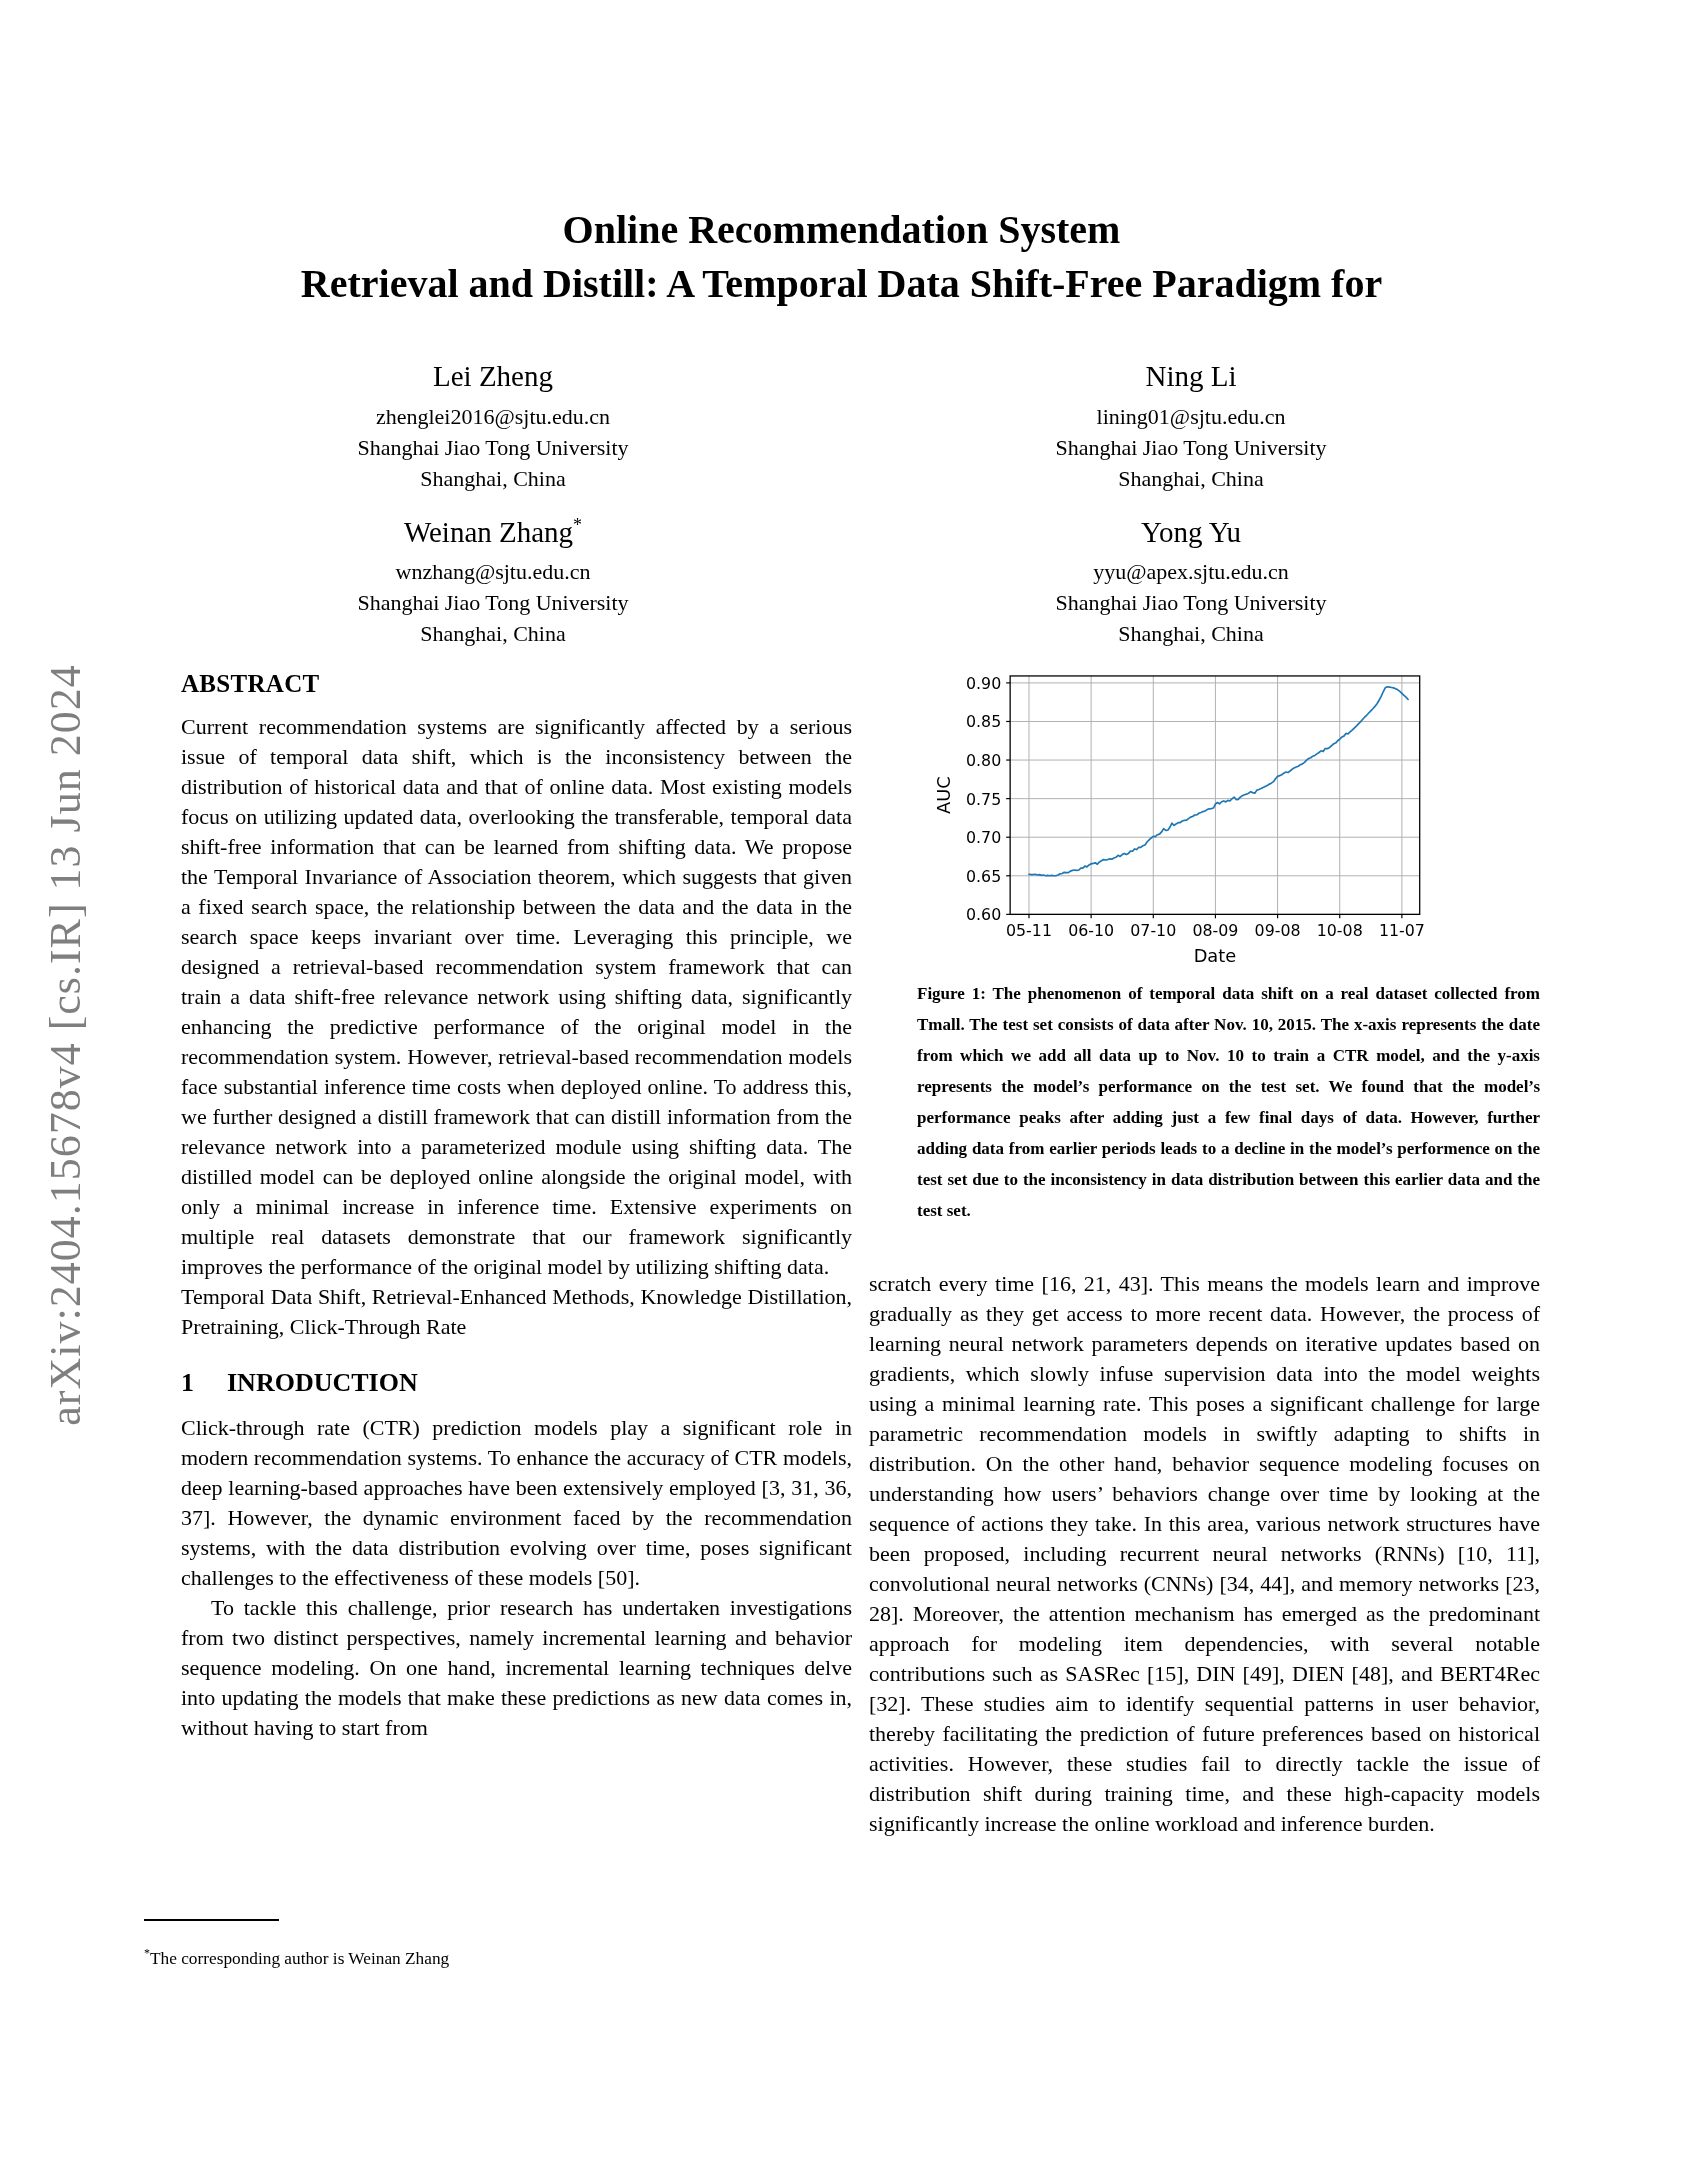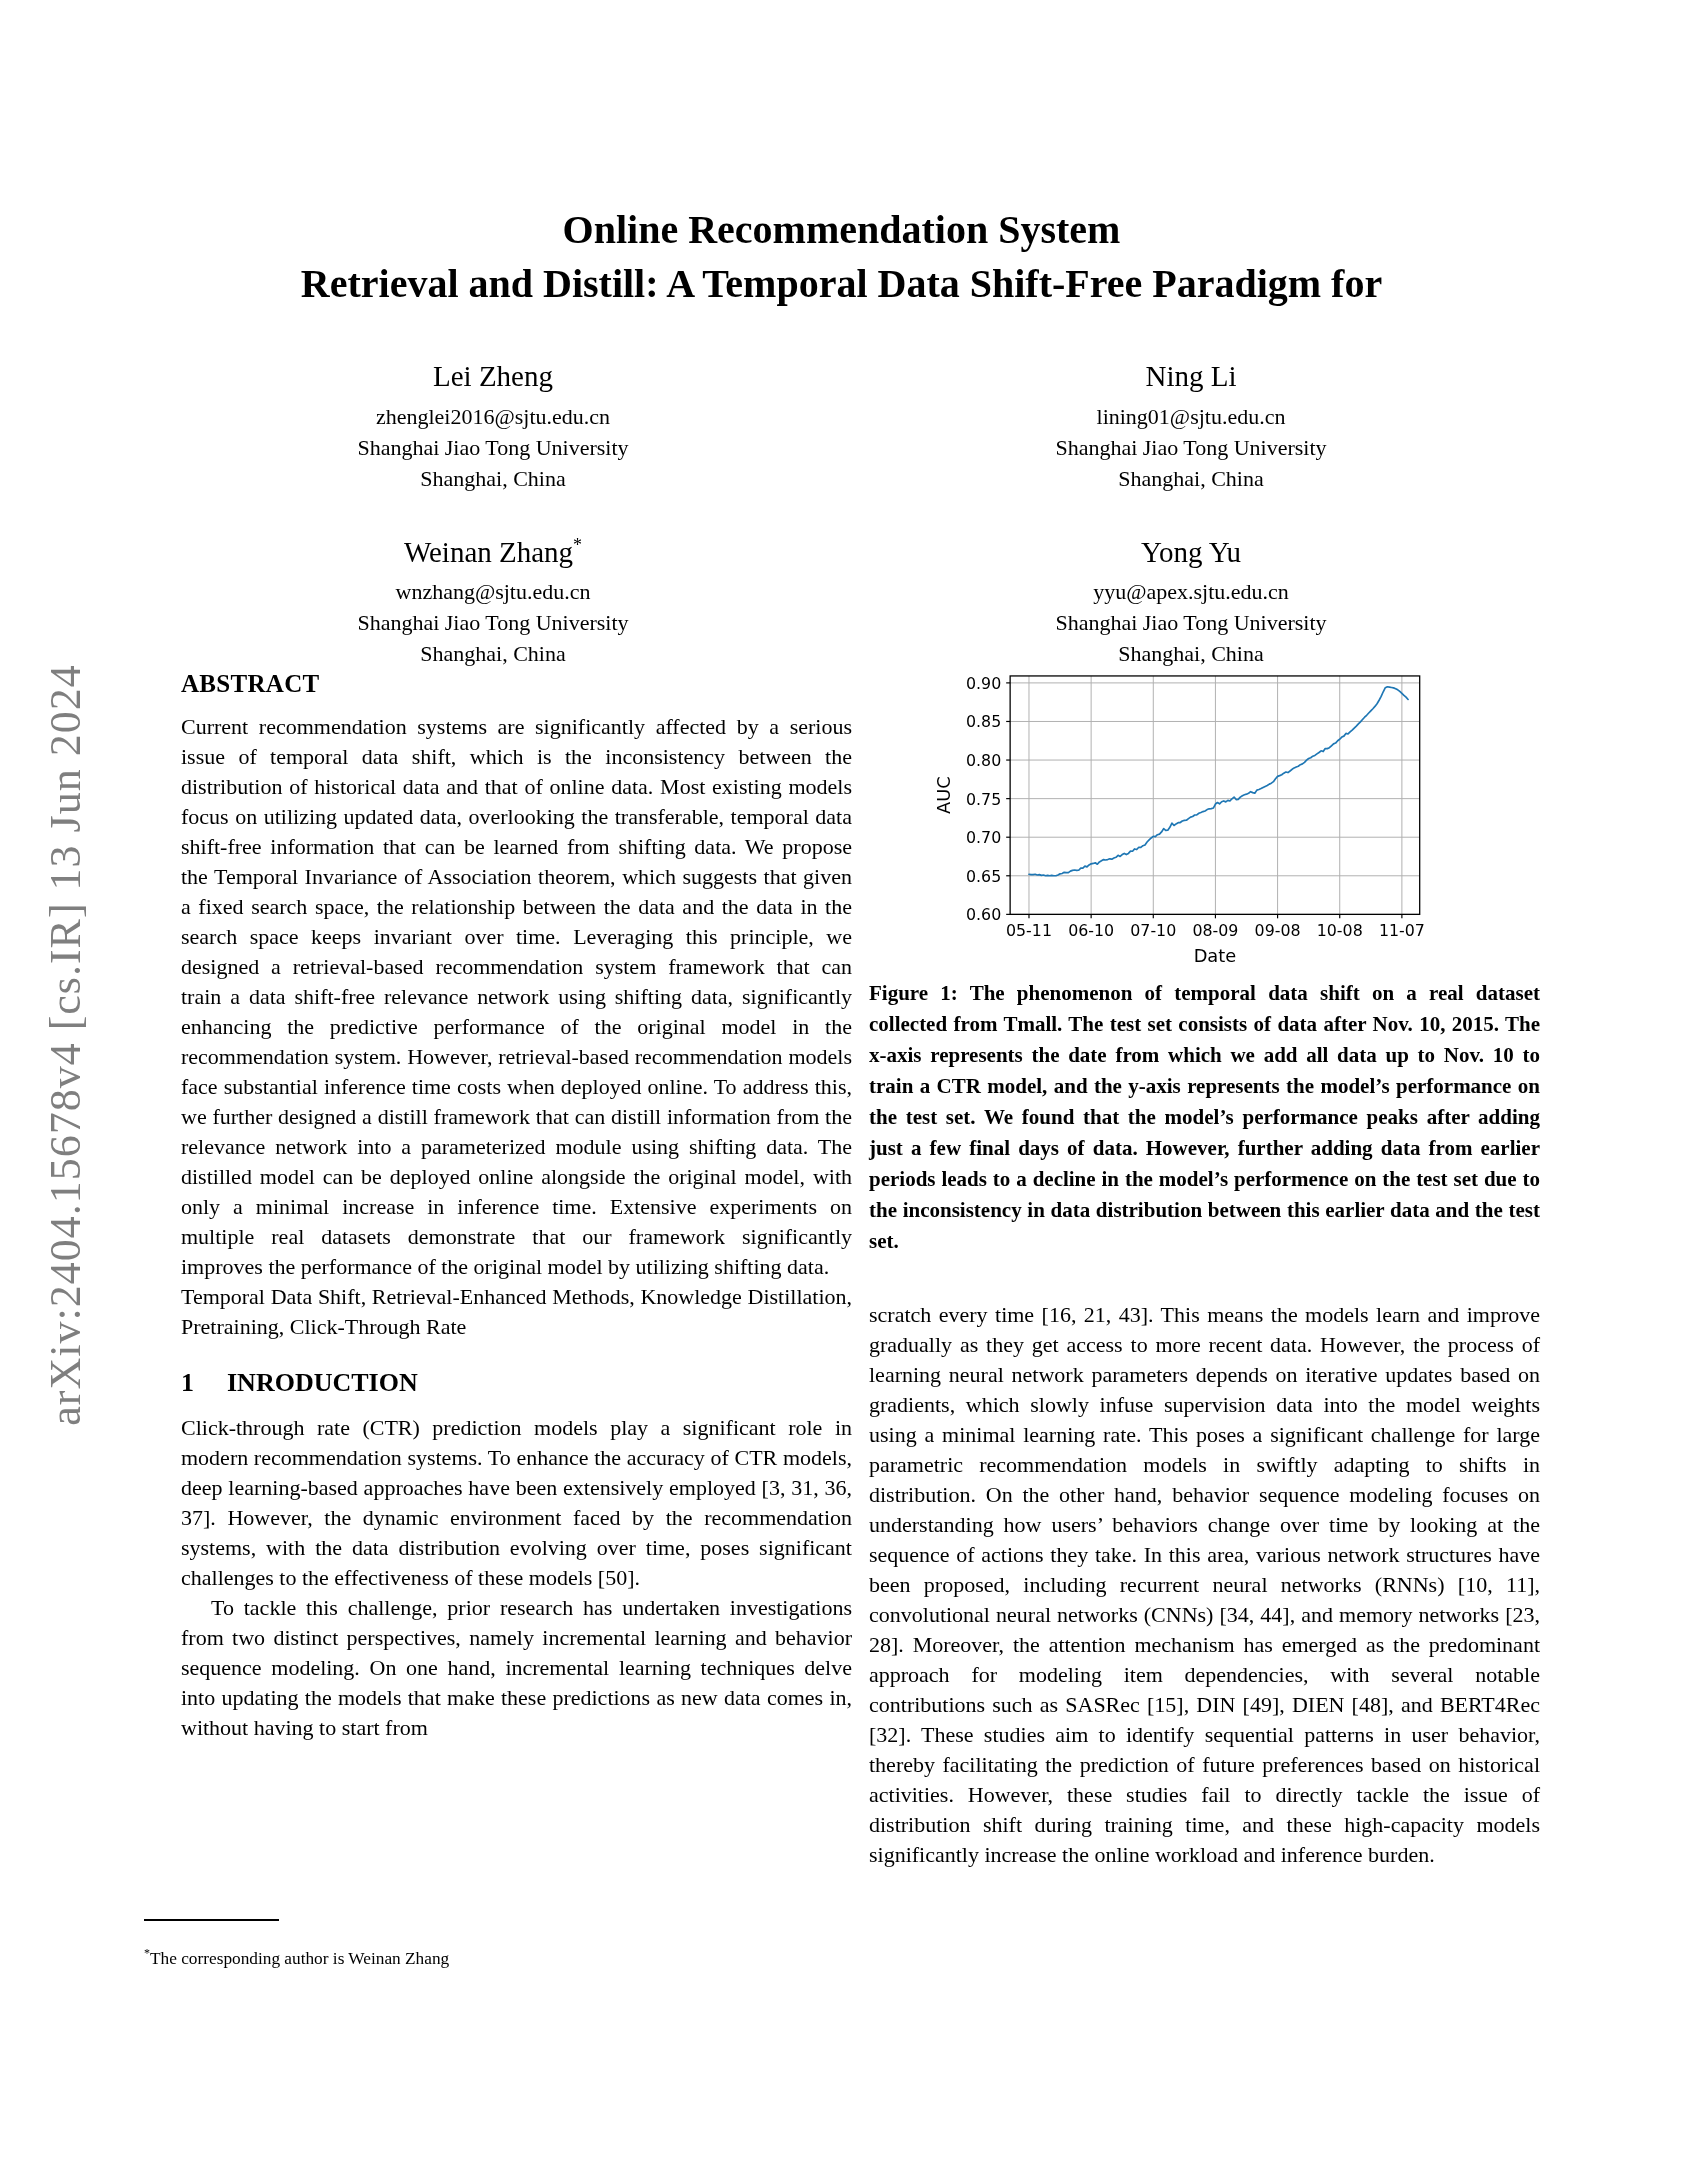--- a/index.html
+++ b/index.html
@@ -12,41 +12,41 @@
     position:absolute;left:-429px;top:1023px;width:990px;height:44px;line-height:44px;
     text-align:center;transform:rotate(-90deg);
     font-family:"Liberation Serif", serif;font-size:44px;color:#7f7f7f;letter-spacing:1px;
     white-space:nowrap;
   }
   
   .title-block{position:absolute;left:0;top:203px;width:1683px;text-align:center;}
   .title-block .tline{display:block;font-size:40px;font-weight:bold;line-height:54px;}
   
   .authors{position:absolute;left:144px;top:350px;width:1396px;
-    display:grid;grid-template-columns:1fr 1fr;row-gap:32px;}
+    display:grid;grid-template-columns:1fr 1fr;row-gap:12px;}
   .author{text-align:center;}
   .author .aname{font-size:29px;line-height:38px;margin-bottom:6px;}
   .author .aname sup{font-size:18px;}
   .author .adet{font-size:22px;line-height:31px;}
   
   .col{position:absolute;width:671px;}
   .col-left{left:144px;top:671px;margin-left:37px;}
   .col-right{left:869px;top:651px;}
   h2.h-small{font-size:25px;font-weight:bold;line-height:26px;margin:0 0 15px 0;
     font-family:"Liberation Serif", serif;letter-spacing:0.3px;}
   h2.mt-key{margin-top:32px;}
   h2.sec{font-size:26px;font-weight:bold;line-height:28px;margin:27px 0 16px 0;}
   h2.sec .secnum{display:inline-block;min-width:46px;}
   p.body{font-size:22px;line-height:30px;margin:0;}
   .just{text-align:justify;}
   p.indent{text-indent:30px;}
   
   figure{margin:0;padding:0;}
   .chart-wrap{margin-left:61px;}
-  figcaption{font-size:21px;font-weight:bold;line-height:31px;margin-top:6px;}
+  figcaption{font-size:17px;font-weight:bold;line-height:31px;margin-top:6px;margin-left:48px;}
   .cont-par{margin-top:43px !important;}
   
   .footnote-area{position:absolute;left:144px;top:1919px;width:671px;}
   .footnote-rule{width:135px;border-top:2px solid #000;}
   .footnote{font-size:17.3px;line-height:24px;margin:20px 0 0 0;}
   .footnote sup{font-size:12px;}
   svg text{font-family:"DejaVu Sans", sans-serif;}
 </style>
 </head>
 <body>

